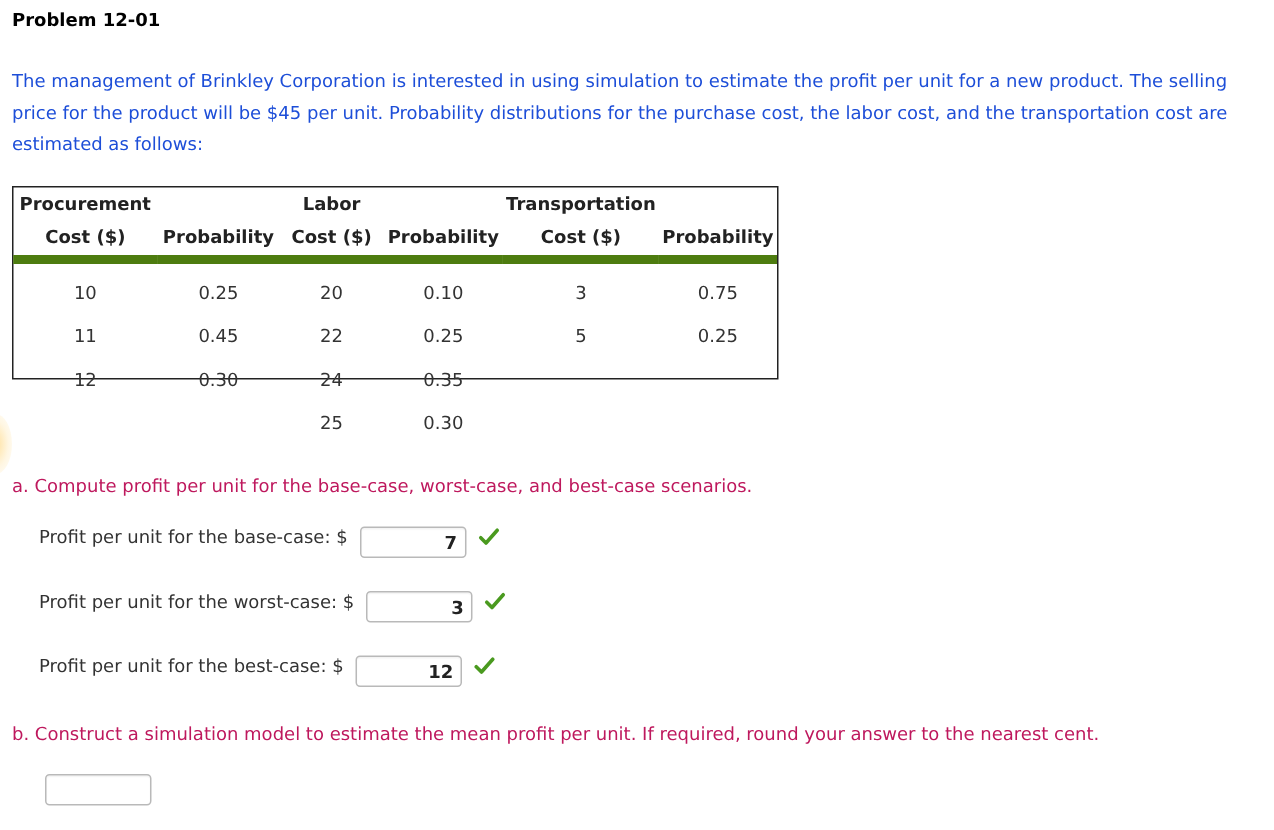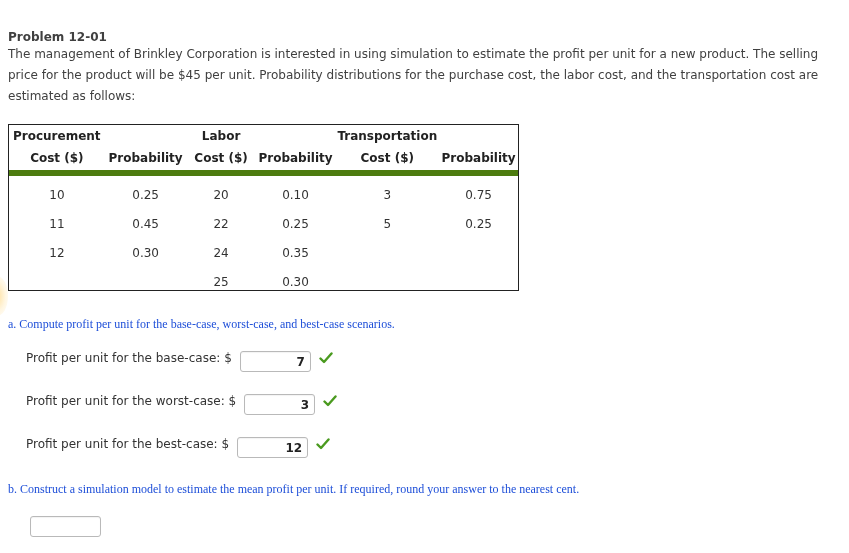--- a/index.html
+++ b/index.html
@@ -12,40 +12,40 @@
       height: 553px;
       position: relative;
       overflow: hidden;
       font-family: "DejaVu Sans", "Liberation Sans", sans-serif;
       color: #333333;
       font-size: 12px;
     }
     .title {
       position: absolute;
       left: 8px;
-      top: 30px;
+      top: 6px;
       font-weight: bold;
       font-size: 12px;
-      color: #404040;
+      color: #000000;
     }
     .intro {
       position: absolute;
       left: 8px;
       top: 44px;
       width: 830px;
       line-height: 21px;
       font-size: 12px;
-      color: #404040;
+      color: #1d4ed8;
     }
     .table-wrap {
       position: absolute;
       left: 8px;
       top: 124px;
       width: 511px;
-      height: 167px;
+      height: 129px;
       border: 1px solid #222;
       box-sizing: border-box;
     }
     table.dist {
       border-collapse: collapse;
       width: 100%;
       font-size: 12px;
     }
     table.dist th {
       font-weight: bold;
@@ -65,22 +65,21 @@
       padding: 0;
       color: #333;
     }
     table.dist tbody tr:first-child td {
       padding-top: 4px;
     }
     .part {
       position: absolute;
       left: 8px;
       font-size: 12px;
-      color: #1d4ed8;
-      font-family: Liberation Serif, serif;
+      color: #be185d;
     }
     .answer-row {
       position: absolute;
       left: 26px;
       display: flex;
       font-size: 12px;
       color: #333;
     }
     .answer-input {
       margin-left: 8px;

